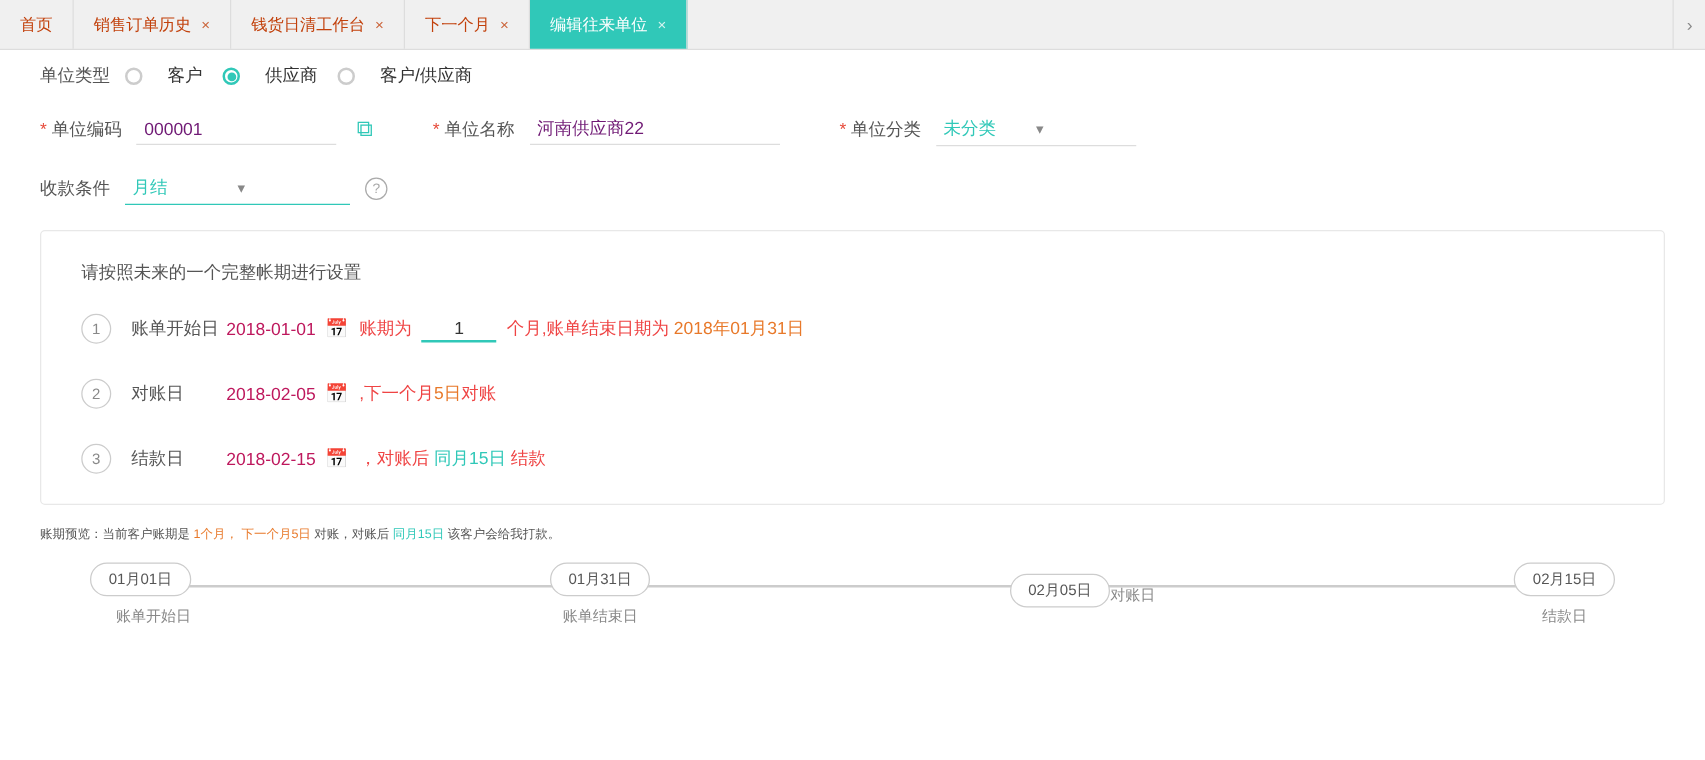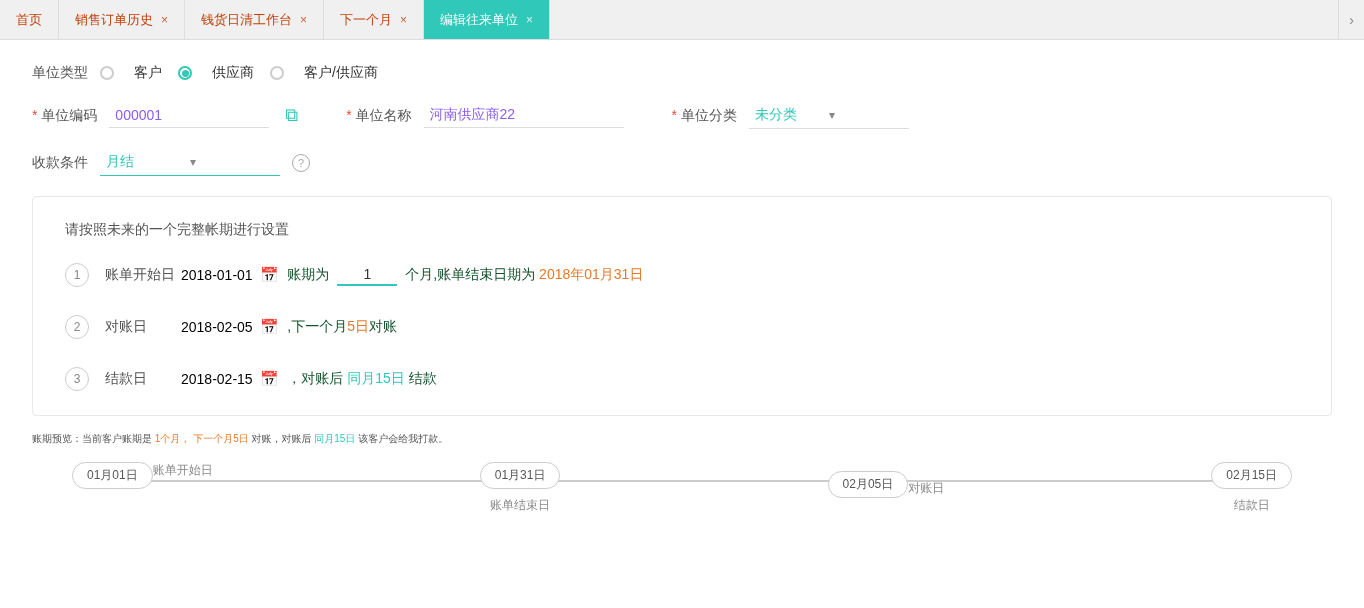--- a/index.html
+++ b/index.html
@@ -12,56 +12,56 @@
     .tab {
       display: flex; align-items: center; padding: 0 16px; cursor: pointer; font-size: 13px; color: #c2410c;
       border-right: 1px solid #ddd; position: relative; white-space: nowrap; height: 100%;
     }
     .tab.active { background: #30c8b8; color: #fff; }
     .tab .close-btn { margin-left: 8px; font-size: 12px; color: inherit; opacity: 0.8; cursor: pointer; }
     .tab.active .close-btn { color: #fff; }
     .tab-arrow { margin-left: auto; padding: 0 10px; display: flex; align-items: center; color: #888; cursor: pointer; border-left: 1px solid #ddd; }
 
     
-    .content { background: #fff; padding: 24px 32px; min-height: calc(100vh - 40px); }
+    .content { background: #fff; padding: 12px 32px; min-height: calc(100vh - 40px); }
 
     
     .form-row { display: flex; align-items: center; margin-bottom: 20px; flex-wrap: wrap; gap: 8px; }
     .form-label { color: #555; margin-right: 4px; white-space: nowrap; }
     .form-label.required::before { content: "* "; color: #e74c3c; }
 
     
     .radio-group { display: flex; align-items: center; gap: 16px; }
     .radio-item { display: flex; align-items: center; gap: 20px; cursor: pointer; }
     .radio-circle { width: 14px; height: 14px; border-radius: 50%; border: 2px solid #ccc; display: inline-flex; align-items: center; justify-content: center; }
     .radio-circle.checked { border-color: #30c8b8; }
     .radio-circle.checked::after { content: ""; width: 7px; height: 7px; border-radius: 50%; background: #30c8b8; }
 
     
     .input-field {
-      border: none; border-bottom: 1px solid #ddd; padding: 4px 6px; font-size: 14px; color: #8b5cf6;
+      border: none; border-bottom: 1px solid #ddd; padding: 4px 6px; font-size: 14px; color: #701a75;
       outline: none; width: 180px;
     }
 
     
     .select-wrap { display: flex; align-items: center; border-bottom: 1px solid #ddd; padding: 4px 6px; width: 180px; cursor: pointer; }
     .select-wrap span { flex: 1; color: #30c8b8; }
     .select-wrap .chevron { color: #888; font-size: 12px; }
 
     
     .section-card { border: 1px solid #e8e8e8; border-radius: 4px; padding: 24px 32px; margin-bottom: 16px; background: #fff; }
     .section-title { font-size: 14px; color: #555; margin-bottom: 24px; }
 
     
     .step-row { display: flex; align-items: center; margin-bottom: 28px; }
     .step-num { width: 24px; height: 24px; border-radius: 50%; border: 1px solid #ccc; display: flex; align-items: center; justify-content: center; font-size: 12px; color: #888; margin-right: 16px; flex-shrink: 0; }
     .step-label { color: #555; margin-right: 16px; white-space: nowrap; width: 60px; }
-    .step-date { color: #000000; margin-right: 8px; white-space: nowrap; }
+    .step-date { color: #be185d; margin-right: 8px; white-space: nowrap; }
     .cal-icon { color: #30c8b8; margin-right: 8px; cursor: pointer; font-size: 15px; }
-    .step-desc { color: #14532d; }
+    .step-desc { color: #ef4444; }
     .input-period { border: none; border-bottom: 2px solid #30c8b8; width: 60px; text-align: center; padding: 2px 4px; font-size: 14px; color: #333; outline: none; }
 
     
     .preview-text { font-size: 10px; color: #555; margin-bottom: 24px; }
 
     .help-icon { width: 18px; height: 18px; border-radius: 50%; border: 1px solid #aaa; display: inline-flex; align-items: center; justify-content: center; color: #aaa; font-size: 11px; cursor: pointer; margin-left: 4px; }
   </style>
 </head>
 <body>
 
@@ -181,21 +181,21 @@
   <div style="position: relative; padding: 0 20px;">
 
     <div style="position: absolute; left: 60px; right: 60px; top: 18px; height: 2px; background: #ccc; z-index: 0;"></div>
 
     <div style="position: absolute; left: 50px; top: 13px; width: 10px; height: 10px; border-radius: 50%; background: #ccc; z-index: 1;"></div>
 
     <div style="position: absolute; right: 50px; top: 13px; width: 10px; height: 10px; border-radius: 50%; background: #ccc; z-index: 1;"></div>
 
     <div style="display: flex; justify-content: space-between; position: relative; z-index: 1; padding: 0 20px;">
 
-      <div style="display: flex; align-items: flex-start;">
+      <div style="display: flex; flex-direction: column; align-items: flex-end;">
         <div style="border: 1px solid #ccc; border-radius: 20px; padding: 4px 14px; font-size: 12px; color: #555; background: #fff; margin-bottom: 8px; white-space: nowrap;">01月01日</div>
         <div style="font-size: 12px; color: #888;">账单开始日</div>
       </div>
 
       <div style="display: flex; flex-direction: column; align-items: center;">
         <div style="border: 1px solid #ccc; border-radius: 20px; padding: 4px 14px; font-size: 12px; color: #555; background: #fff; margin-bottom: 8px; white-space: nowrap;">01月31日</div>
         <div style="font-size: 12px; color: #888;">账单结束日</div>
       </div>
 
       <div style="display: flex; flex-direction: row; align-items: center;">

